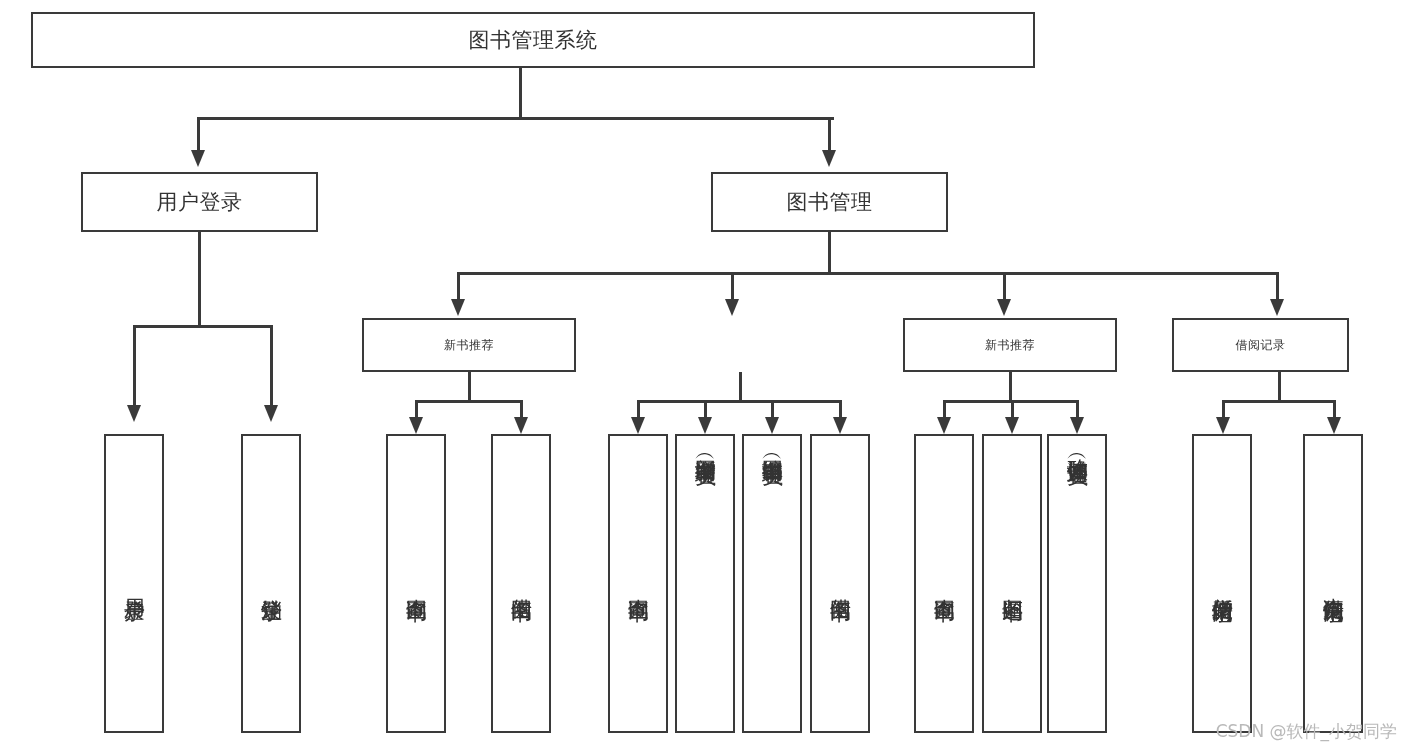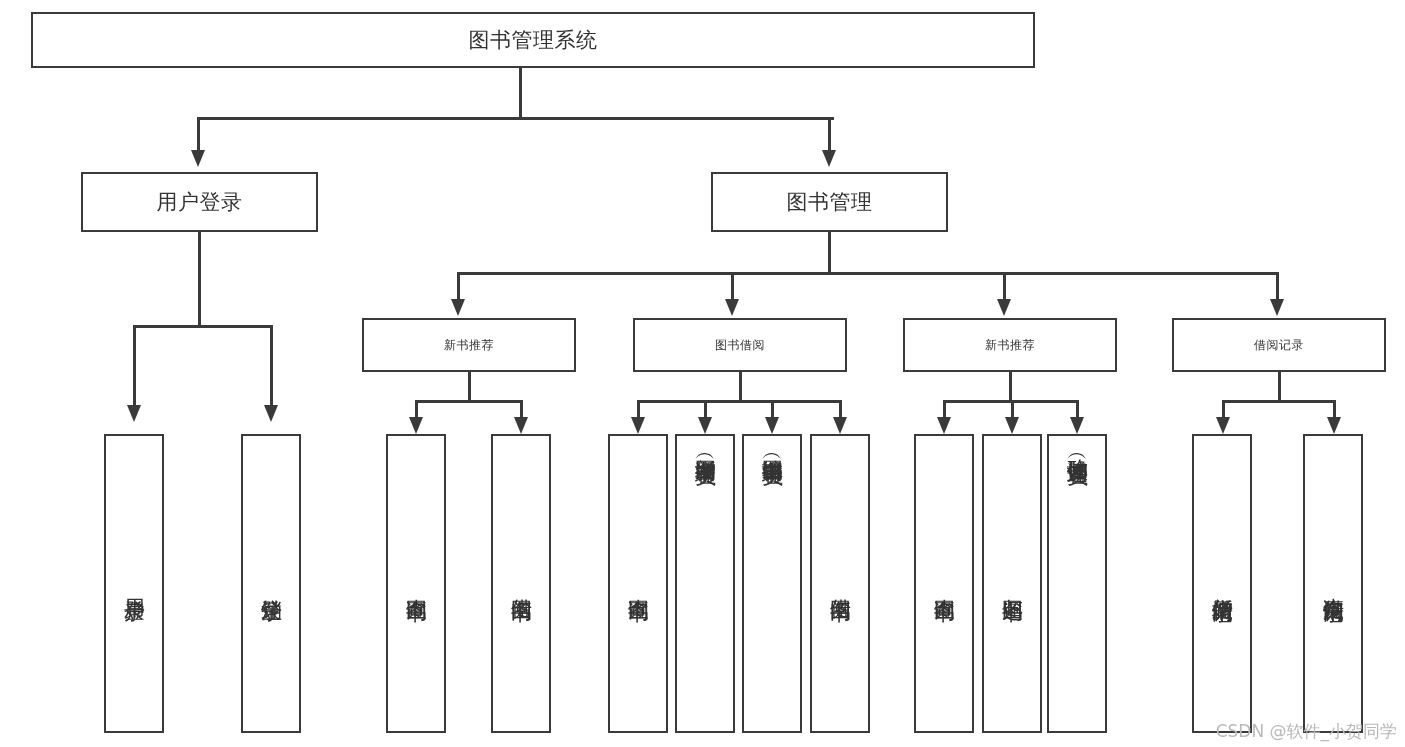--- a/index.html
+++ b/index.html
@@ -129,27 +129,24 @@
 
   <div class="line-v" style="left:1003px; top:272px; width:3px; height:30px;"></div>
   <div class="arrow" style="left:997px; top:299px;"></div>
 
   <div class="line-v" style="left:1276px; top:272px; width:3px; height:30px;"></div>
   <div class="arrow" style="left:1270px; top:299px;"></div>
 
   <div class="node h lvl2" style="left:362px; top:318px; width:214px; height:54px;">
     <span class="node-label">新书推荐</span>
   </div>
-  <div class="node h lvl2" style="left:633px; top:318px; width:214px; height:54px;">
-    <span class="node-label">图书借阅</span>
-  </div>
   <div class="node h lvl2" style="left:903px; top:318px; width:214px; height:54px;">
     <span class="node-label">新书推荐</span>
   </div>
-  <div class="node h lvl2" style="left:1172px; top:318px; width:214px; height:54px;">
+  <div class="node h lvl2" style="left:1172px; top:318px; width:177px; height:54px;">
     <span class="node-label">借阅记录</span>
   </div>
 
   <div class="line-v" style="left:468px; top:372px; width:3px; height:31px;"></div>
   <div class="line-h" style="left:415px; top:400px; width:108px; height:3px;"></div>
   <div class="line-v" style="left:415px; top:400px; width:3px; height:20px;"></div>
   <div class="arrow" style="left:409px; top:417px;"></div>
   <div class="line-v" style="left:520px; top:400px; width:3px; height:20px;"></div>
   <div class="arrow" style="left:514px; top:417px;"></div>
 

